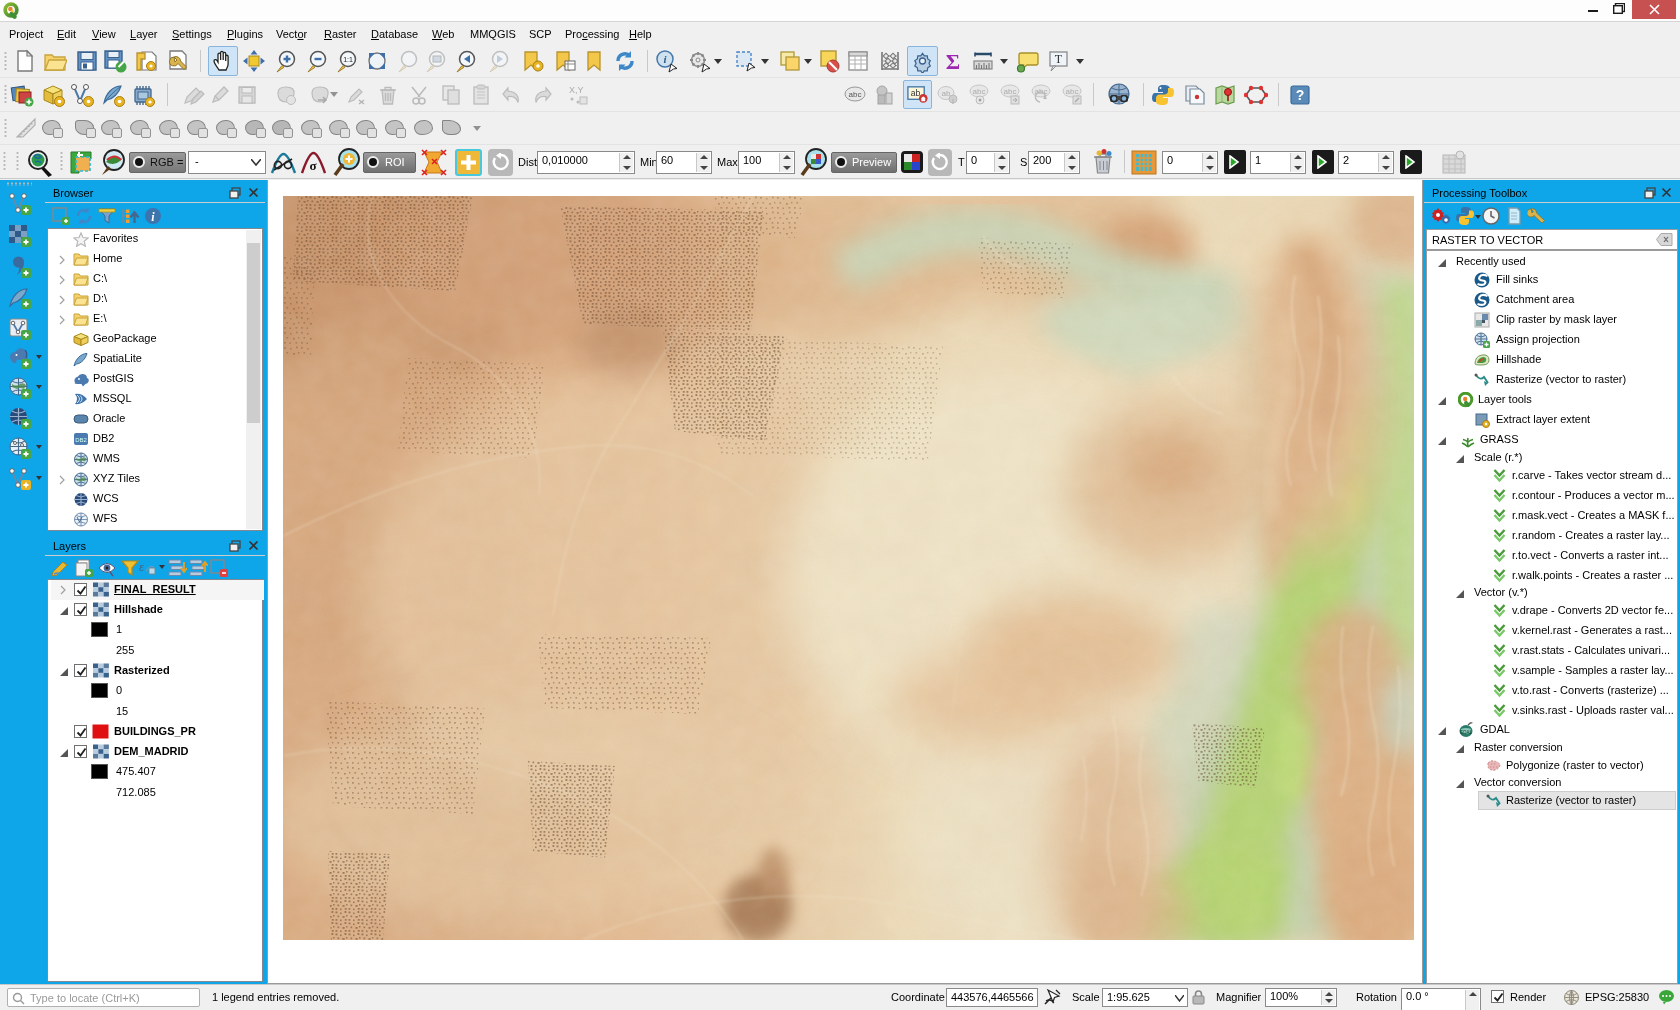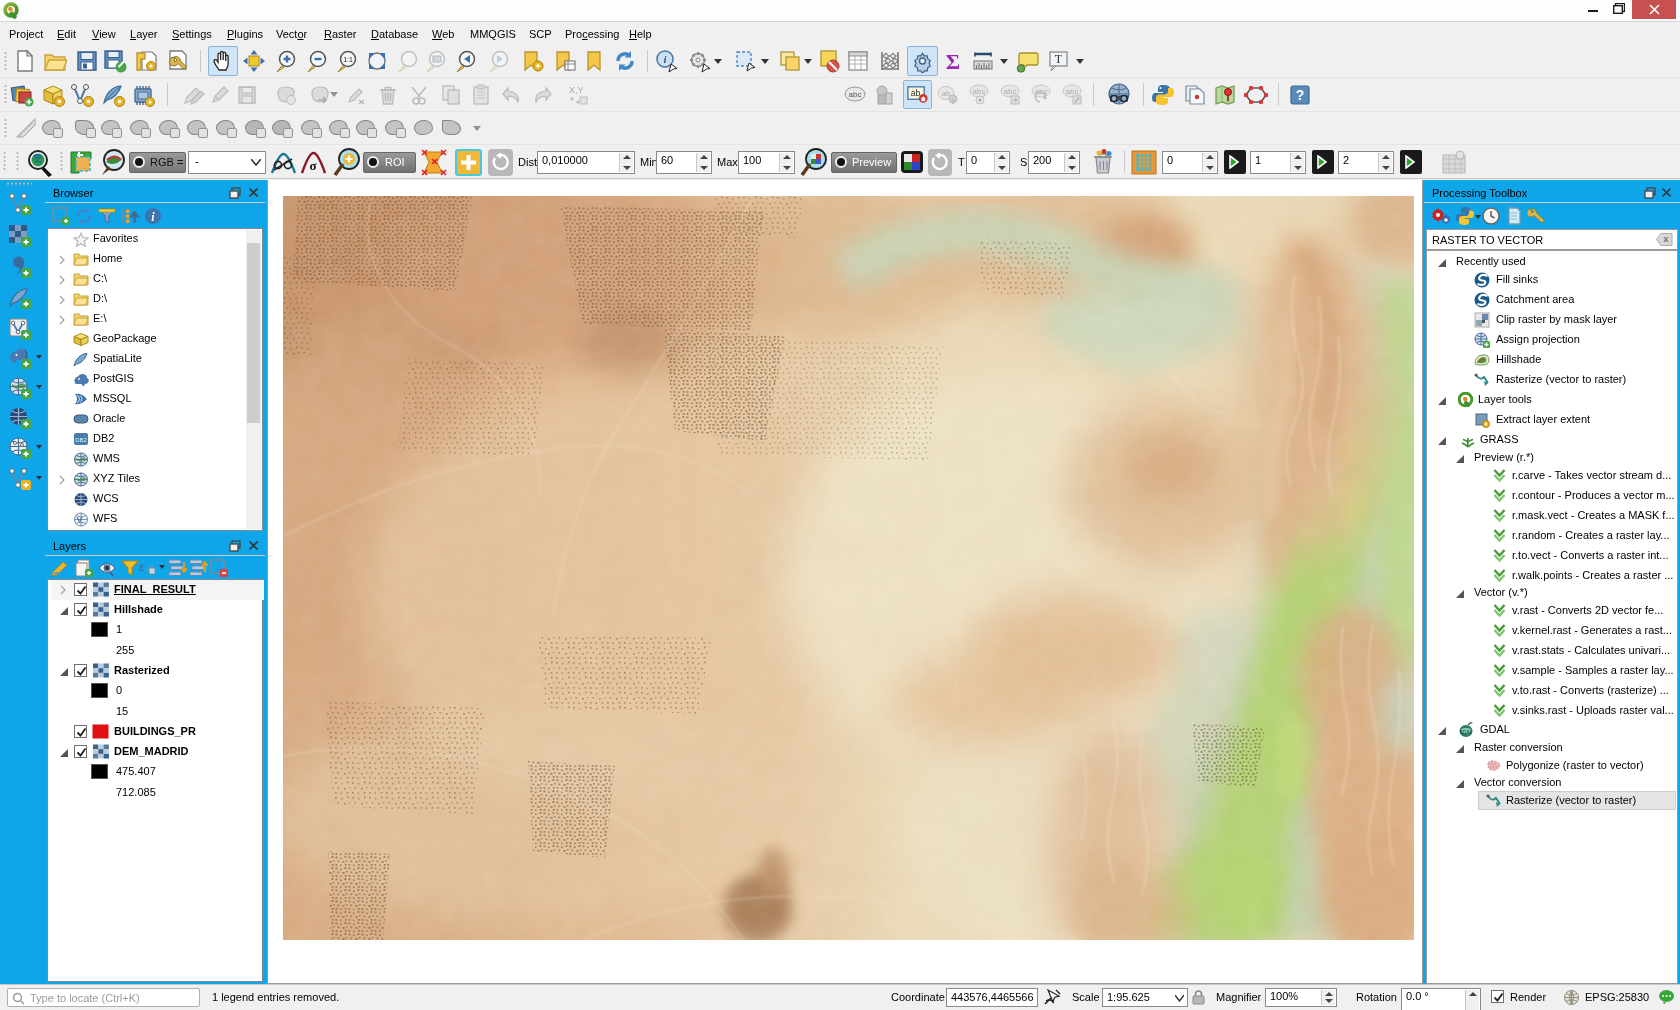--- a/index.html
+++ b/index.html
@@ -1379,21 +1379,21 @@
         </div>
 <div class="trow" style="left:0;top:248px;height:20px">
           <span style="position:absolute;left:12px;top:7px;width:0;height:0;border-left:4px solid transparent;border-top:4px solid transparent;border-right:4px solid #555;border-bottom:4px solid #555"></span>
           <span style="position:absolute;left:34px;top:2px"><svg width="16" height="16" viewBox="0 0 16 16">
               <path d="M8 15 q-1-5 0-9 M8 15 q-3-3-6-4 M8 15 q3-3 6-4 M8 10 q-2.5-2-5-2.5 M8 10 q2.5-2 5-2.5" fill="none" stroke="#3a8a2a" stroke-width="1.6"></path>
             </svg></span>
           <span style="position:absolute;left:54px;top:3px">GRASS</span>
         </div>
 <div class="trow" style="left:0;top:266px;height:20px">
           <span style="position:absolute;left:30px;top:7px;width:0;height:0;border-left:4px solid transparent;border-top:4px solid transparent;border-right:4px solid #555;border-bottom:4px solid #555"></span>
-          <span style="position:absolute;left:48px;top:3px">Preview (r.*)</span>
+          <span style="position:absolute;left:48px;top:3px">Scale (r.*)</span>
         </div>
 <div class="trow" style="left:0;top:284px;height:20px">
           <span style="position:absolute;left:66px;top:2px"><svg width="15" height="15" viewBox="0 0 15 15">
               <path d="M2.5 2 L7.5 7.5 L12.5 2" fill="none" stroke="#4a9a3a" stroke-width="2.4"></path>
               <path d="M2.5 7 L7.5 12.5 L12.5 7" fill="none" stroke="#7ac86a" stroke-width="2.4"></path>
             </svg></span>
           <span style="position:absolute;left:86px;top:3px">r.carve - Takes vector stream d...</span>
         </div>
 <div class="trow" style="left:0;top:304px;height:20px">
           <span style="position:absolute;left:66px;top:2px"><svg width="15" height="15" viewBox="0 0 15 15">
@@ -1432,21 +1432,21 @@
         </div>
 <div class="trow" style="left:0;top:401px;height:20px">
           <span style="position:absolute;left:30px;top:7px;width:0;height:0;border-left:4px solid transparent;border-top:4px solid transparent;border-right:4px solid #555;border-bottom:4px solid #555"></span>
           <span style="position:absolute;left:48px;top:3px">Vector (v.*)</span>
         </div>
 <div class="trow" style="left:0;top:419px;height:20px">
           <span style="position:absolute;left:66px;top:2px"><svg width="15" height="15" viewBox="0 0 15 15">
               <path d="M2.5 2 L7.5 7.5 L12.5 2" fill="none" stroke="#4a9a3a" stroke-width="2.4"></path>
               <path d="M2.5 7 L7.5 12.5 L12.5 7" fill="none" stroke="#7ac86a" stroke-width="2.4"></path>
             </svg></span>
-          <span style="position:absolute;left:86px;top:3px">v.rast - Converts 2D vector fe...</span>
+          <span style="position:absolute;left:86px;top:3px">v.drape - Converts 2D vector fe...</span>
         </div>
 <div class="trow" style="left:0;top:439px;height:20px">
           <span style="position:absolute;left:66px;top:2px"><svg width="15" height="15" viewBox="0 0 15 15">
               <path d="M2.5 2 L7.5 7.5 L12.5 2" fill="none" stroke="#4a9a3a" stroke-width="2.4"></path>
               <path d="M2.5 7 L7.5 12.5 L12.5 7" fill="none" stroke="#7ac86a" stroke-width="2.4"></path>
             </svg></span>
           <span style="position:absolute;left:86px;top:3px">v.kernel.rast - Generates a rast...</span>
         </div>
 <div class="trow" style="left:0;top:459px;height:20px">
           <span style="position:absolute;left:66px;top:2px"><svg width="15" height="15" viewBox="0 0 15 15">

